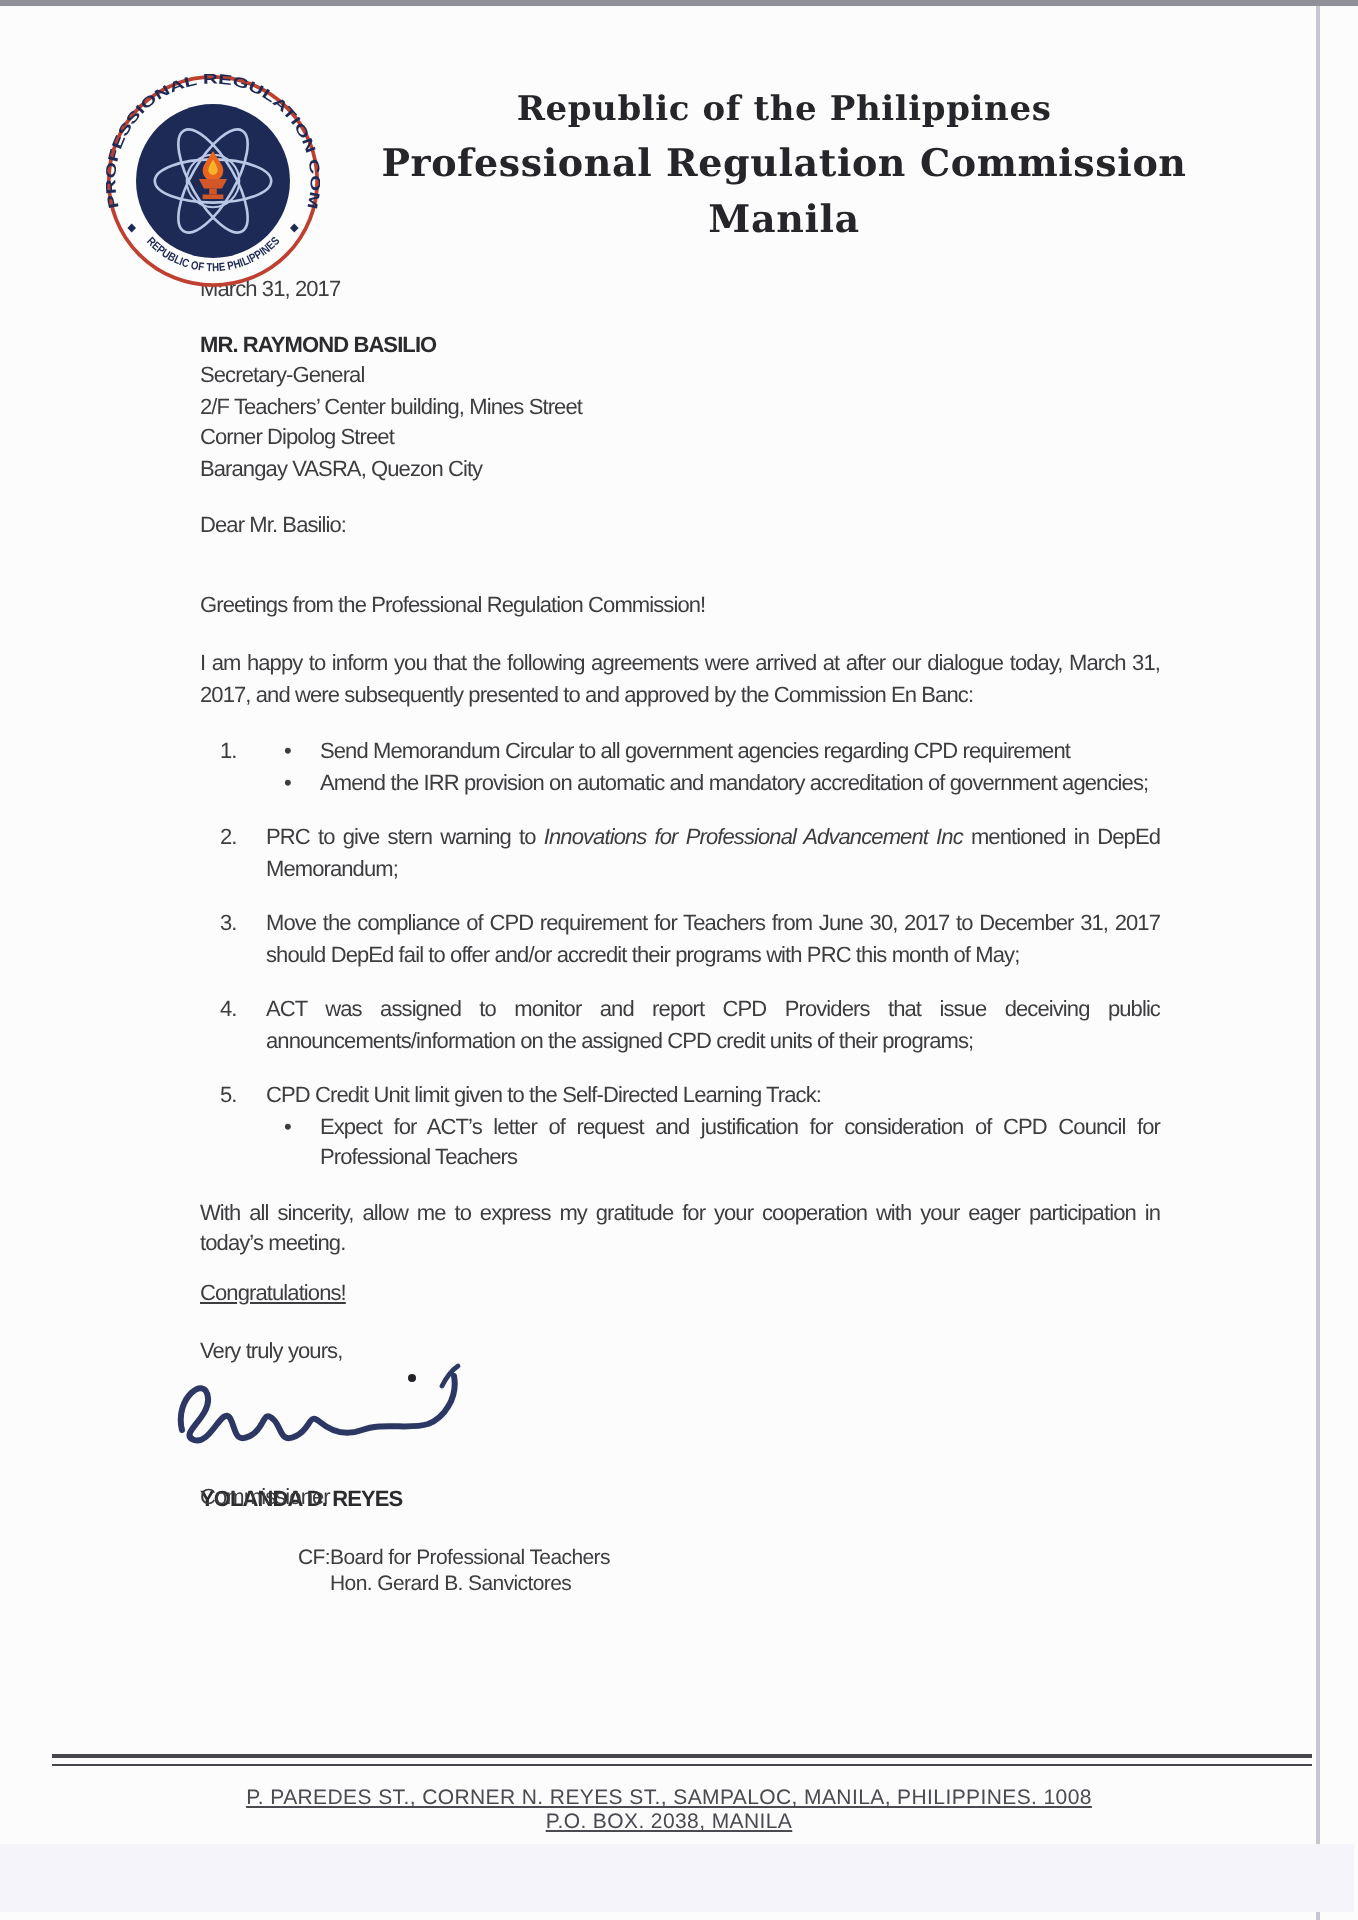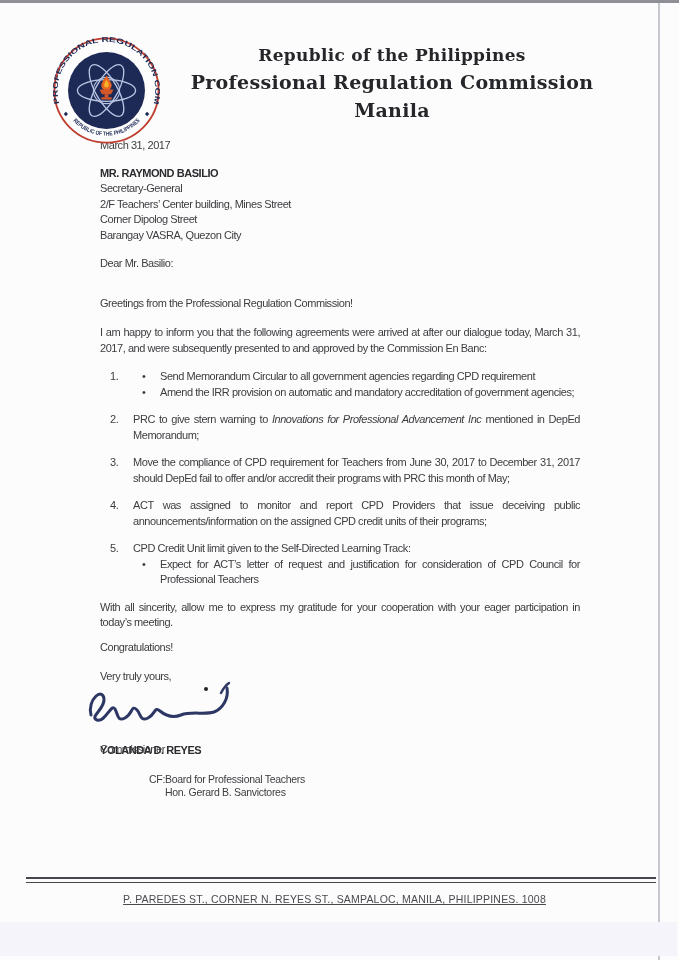--- a/index.html
+++ b/index.html
@@ -33,21 +33,21 @@
   .para { margin:14px 0 0; text-align:justify; }
   .agreements { margin:13px 0 0; }
   .agreement { display:flex; margin:0 0 12px; }
   .li-num { flex:0 0 23px; margin-left:10px; }
   .li-body { flex:1; text-align:justify; }
   .li-text { text-align:justify; }
   .bullet-row { display:flex; margin-left:9px; }
   .bullet-glyph { flex:0 0 18px; text-align:left; }
   .bullet-text { flex:1; text-align:justify; }
   .italic { font-style:italic; }
-  .congrats { margin:9px 0 0; }
+  .congrats { margin:9px 0 0;text-decoration:underline; }
   .valediction { margin:14px 0 0; }
 
   .sig-block { position:relative; height:62px; }
   .sig-svg { position:absolute; left:-17px; top:-6px; }
   .signer-name { position:absolute; left:0; top:42px; font-weight:bold; color:#2b2b2e;margin-top:16px; }
   .signer-title { position:absolute; left:0; top:57px; }
   .ink-dot { position:absolute; left:204px; top:687px; width:4px; height:4px; border-radius:50%; background:#232328; }
 
   .cf-block { display:flex; margin-top:26px; font-size:10.5px; line-height:13.5px; letter-spacing:-0.3px; }
   .cf-label { flex:0 0 65px;text-align:right; }
@@ -192,14 +192,15 @@
       </div>
     </div>
   </div>
 
   <div class="ink-dot"></div>
 
   <div class="footer-rule-a"></div>
   <div class="footer-rule-b"></div>
   <div class="footer-text">
     <div>P. PAREDES ST., CORNER N. REYES ST., SAMPALOC, MANILA, PHILIPPINES. 1008</div>
+    <div>P.O. BOX. 2038, MANILA</div>
   </div>
 </div>
 
 </body></html>

